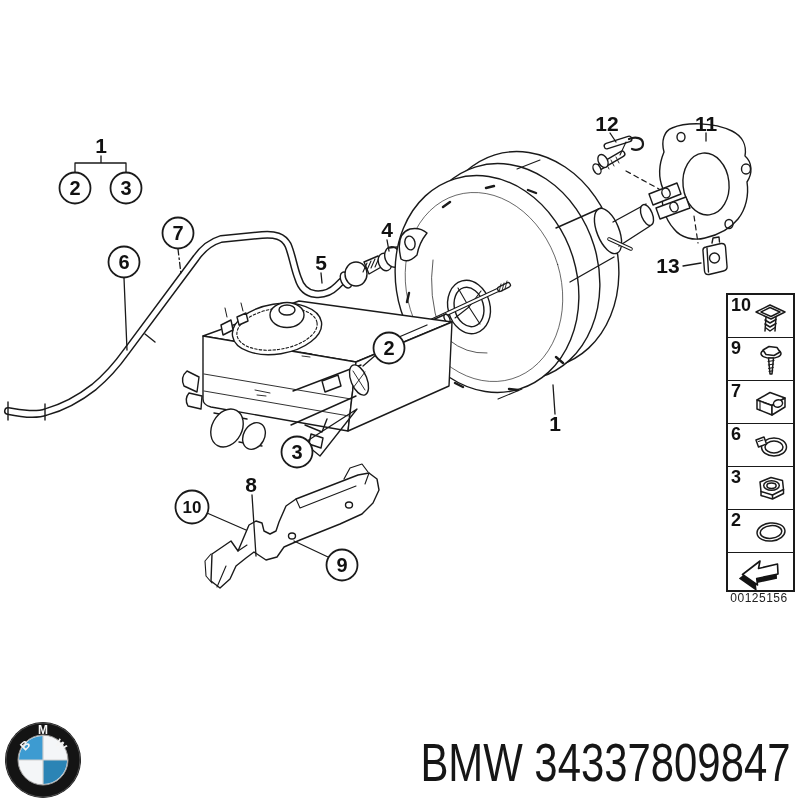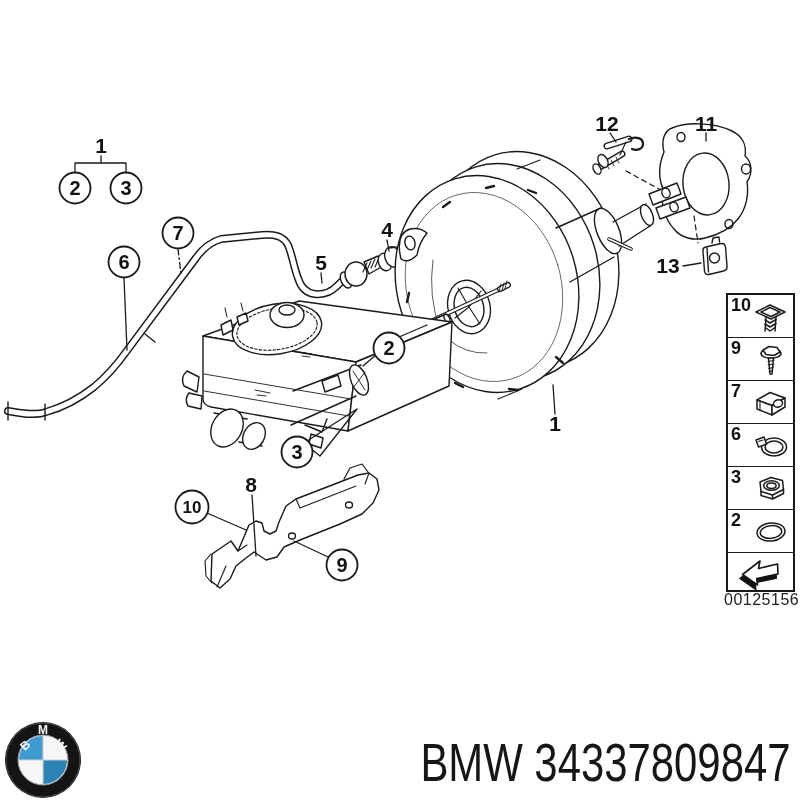--- a/index.html
+++ b/index.html
@@ -8,21 +8,21 @@
   svg{display:block;}
   #diagram-svg{position:absolute;left:0;top:0;}
   
   #legend{position:absolute;left:726px;top:293px;width:65px;border:2px solid #1a1a1a;background:#fff;}
   .legend-row{position:relative;height:42px;border-bottom:1.6px solid #1a1a1a;background:#fff;}
   .legend-row:last-child{border-bottom:none;height:37px;}
   .legend-num{position:absolute;left:3px;top:1px;font-size:18px;font-weight:bold;color:#111;line-height:1;}
   .legend-icon{position:absolute;right:0px;bottom:1px;}
   .legend-arrow-icon{position:absolute;left:8px;top:1px;}
   #diagram-number{position:absolute;left:724px;top:591px;width:70px;text-align:center;
-                  font-size:16px;letter-spacing:.5px;color:#222;}
+                  font-size:12px;letter-spacing:.5px;color:#222;}
   
   #footer-logo{position:absolute;left:3px;top:719px;}
   #part-label{position:absolute;right:10px;top:736px;font-size:53px;color:#161616;
               white-space:nowrap;transform:scaleX(0.79);transform-origin:right center;line-height:1;}
   
   .co-num{font-family:"Liberation Sans",sans-serif;font-weight:bold;font-size:20px;fill:#111;}
   .co-num-sm{font-family:"Liberation Sans",sans-serif;font-weight:bold;font-size:17px;fill:#111;}
   .co-plain{font-family:"Liberation Sans",sans-serif;font-weight:bold;font-size:21px;fill:#111;}
 </style>
 </head>

